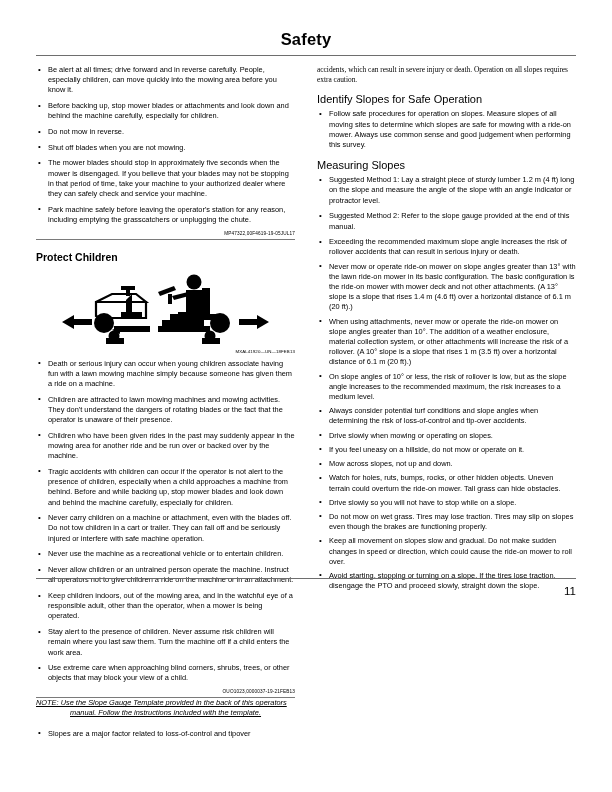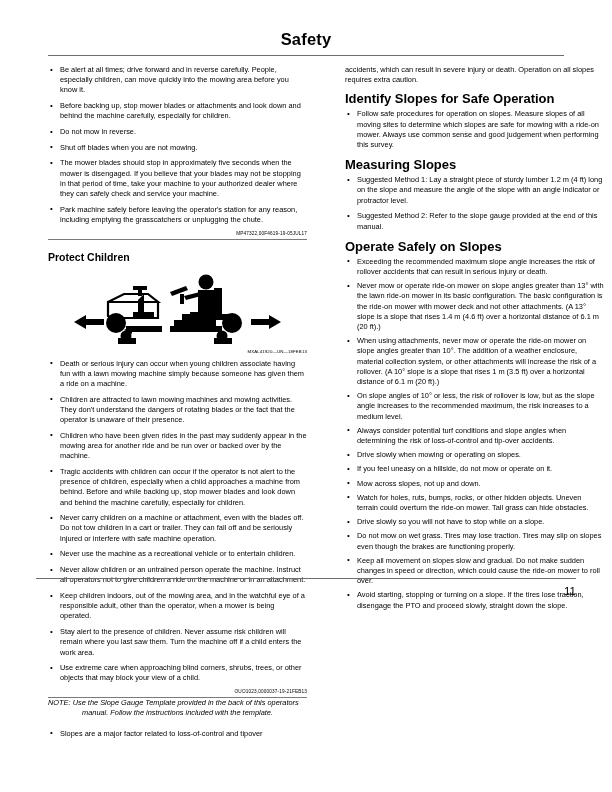--- a/index.html
+++ b/index.html
@@ -13,21 +13,21 @@
     font-family: "Liberation Sans", sans-serif;
     color: #000000;
     position: relative;
     overflow: hidden;
   }
   .page {
     position: relative;
     width: 612px;
     height: 620px;
     box-sizing: border-box;
-    padding: 0 48px;
+    padding: 0 36px;
   }
 
   
   .page-title {
     text-align: center;
     font-size: 16.5px;
     font-weight: bold;
     letter-spacing: 0.2px;
     margin: 0;
     padding-top: 30px;
@@ -35,34 +35,35 @@
   }
   .title-rule {
     border: 0;
     border-top: 1px solid #6e6e6e;
     margin: 0 0 9px 0;
   }
 
   
   .columns {
     display: flex;
-    gap: 38px;
+    gap: 22px;
     align-items: flex-start;
   }
   .col {
     width: 259px;
     flex: 0 0 259px;
   }
 
   
   .para {
     font-size: 7.4px;
     line-height: 10.2px;
     margin: 0 0 8px 0;
     text-align: left;
+    font-family: Liberation Serif, serif;
   }
   ul.bullets {
     list-style: none;
     margin: 0;
     padding: 0;
   }
   ul.bullets li {
     position: relative;
     font-size: 7.4px;
     line-height: 10.2px;
@@ -81,36 +82,37 @@
     margin-bottom: 4px;
   }
 
   h2.section-head {
     font-size: 10.5px;
     font-weight: bold;
     margin: 11px 0 9px 0;
     line-height: 12px;
   }
   h3.sub-head {
-    font-size: 13px;
-    font-weight: bold;
+    font-size: 11px;
+    font-weight: normal;
     margin: 10px 0 5px 0;
     line-height: 10px;
   }
   h3.sub-head.first {
     margin-top: 9px;
   }
 
   .note {
     font-size: 7.4px;
     line-height: 10.2px;
     font-style: italic;
     margin: 0 0 10px 0;
     padding-left: 34px;
     text-indent: -34px;
+    text-decoration: underline;
   }
 
   .refcode {
     font-size: 4.7px;
     letter-spacing: 0.15px;
     text-align: right;
     margin: 3px 0 0 0;
     line-height: 6px;
   }
   .block-rule {
@@ -269,21 +271,20 @@
       <ul class="bullets">
         <li>Follow safe procedures for operation on slopes. Measure slopes of all moving sites to determine which slopes are safe for mowing with a ride-on mower. Always use common sense and good judgement when performing this survey.</li>
       </ul>
 
       <h3 class="sub-head">Measuring Slopes</h3>
       <ul class="bullets">
         <li>Suggested Method 1: Lay a straight piece of sturdy lumber 1.2 m (4 ft) long on the slope and measure the angle of the slope with an angle indicator or protractor level.</li>
         <li>Suggested Method 2: Refer to the slope gauge provided at the end of this manual.</li>
       </ul>
 
-      <h3 class="sub-head">Operate Safely on Slopes</h3>
       <ul class="bullets tight">
         <li>Exceeding the recommended maximum slope angle increases the risk of rollover accidents that can result in serious injury or death.</li>
         <li>Never mow or operate ride-on mower on slope angles greater than 13° with the lawn ride-on mower in its basic configuration. The basic configuration is the ride-on mower with mower deck and not other attachments. (A 13° slope is a slope that rises 1.4 m (4.6 ft) over a horizontal distance of 6.1 m (20 ft).)</li>
         <li>When using attachments, never mow or operate the ride-on mower on slope angles greater than 10°. The addition of a weather enclosure, material collection system, or other attachments will increase the risk of a rollover. (A 10° slope is a slope that rises 1 m (3.5 ft) over a horizontal distance of 6.1 m (20 ft).)</li>
         <li>On slope angles of 10° or less, the risk of rollover is low, but as the slope angle increases to the recommended maximum, the risk increases to a medium level.</li>
         <li>Always consider potential turf conditions and slope angles when determining the risk of loss-of-control and tip-over accidents.</li>
         <li>Drive slowly when mowing or operating on slopes.</li>
         <li>If you feel uneasy on a hillside, do not mow or operate on it.</li>
         <li>Mow across slopes, not up and down.</li>
         <li>Watch for holes, ruts, bumps, rocks, or other hidden objects. Uneven terrain could overturn the ride-on mower. Tall grass can hide obstacles.</li>

